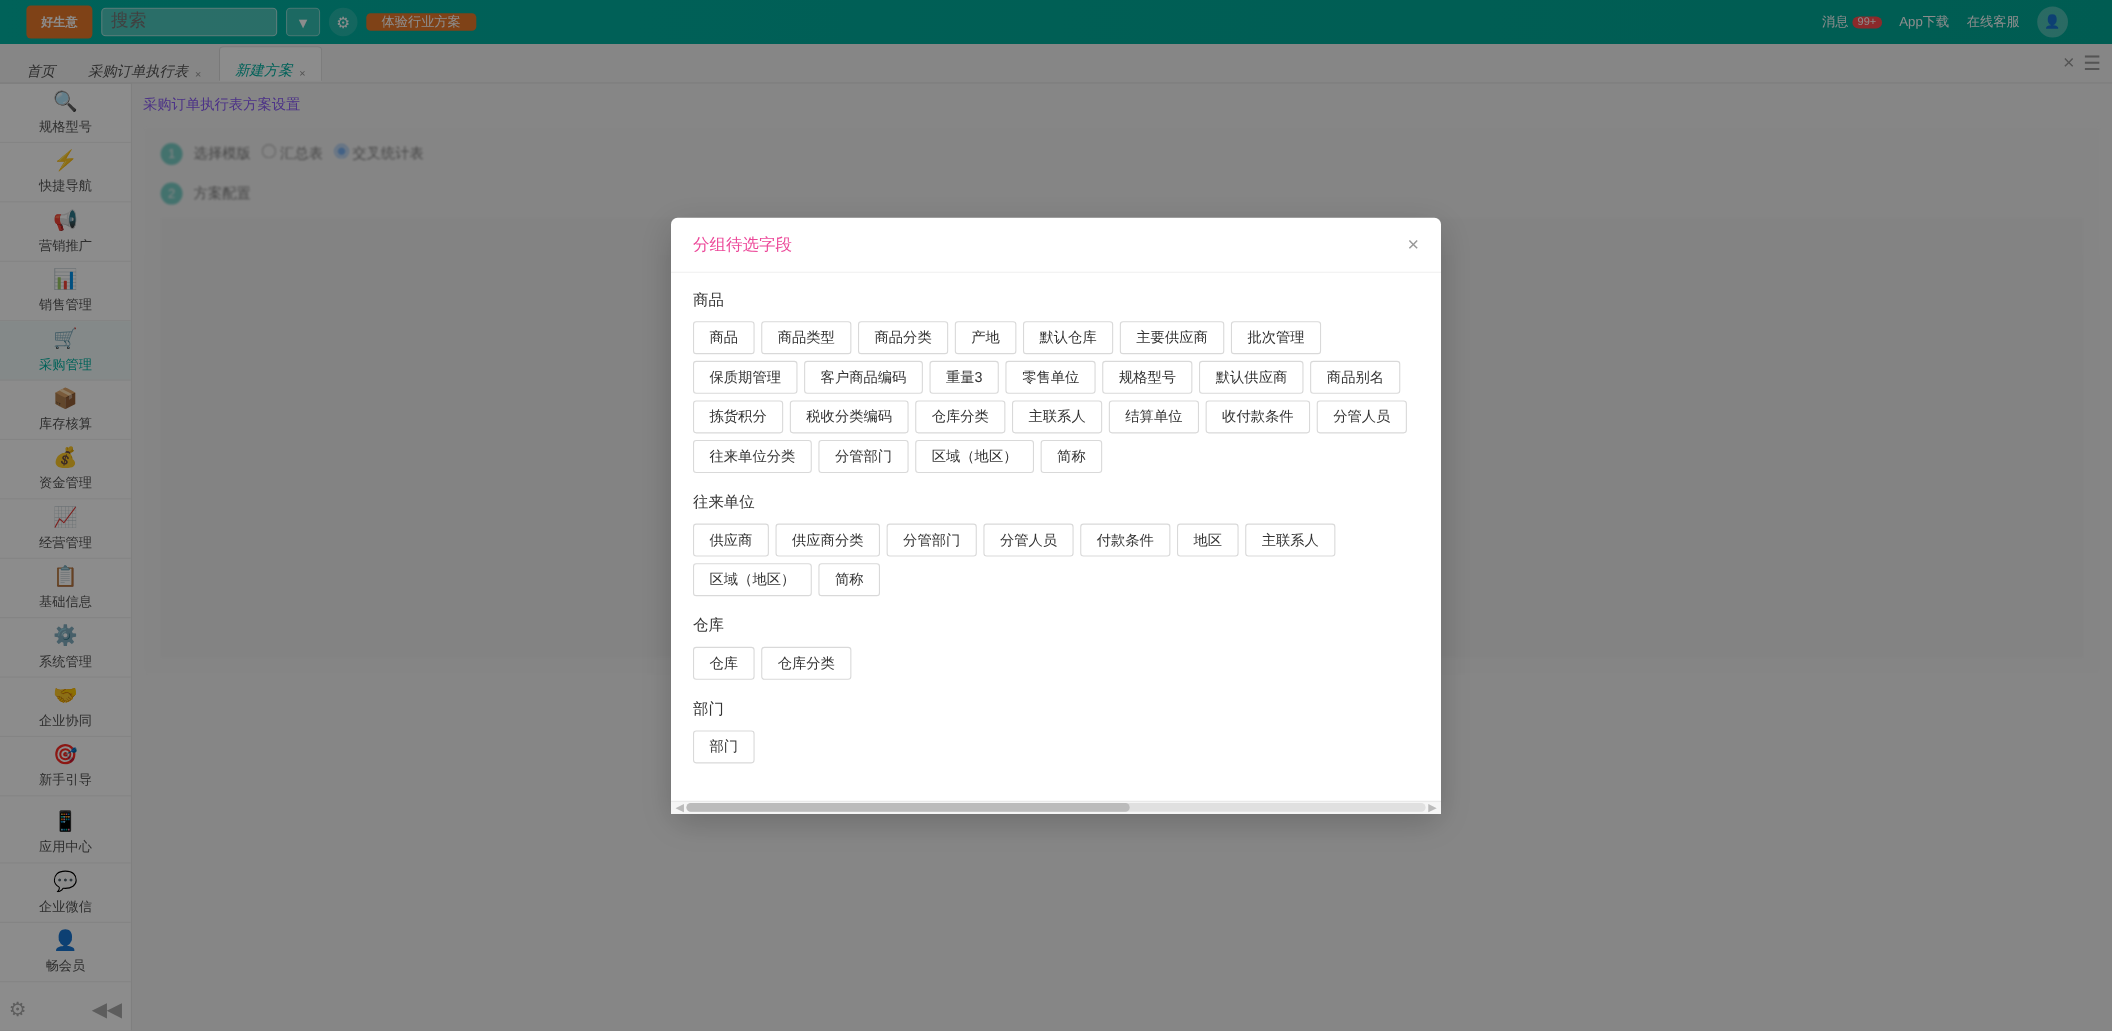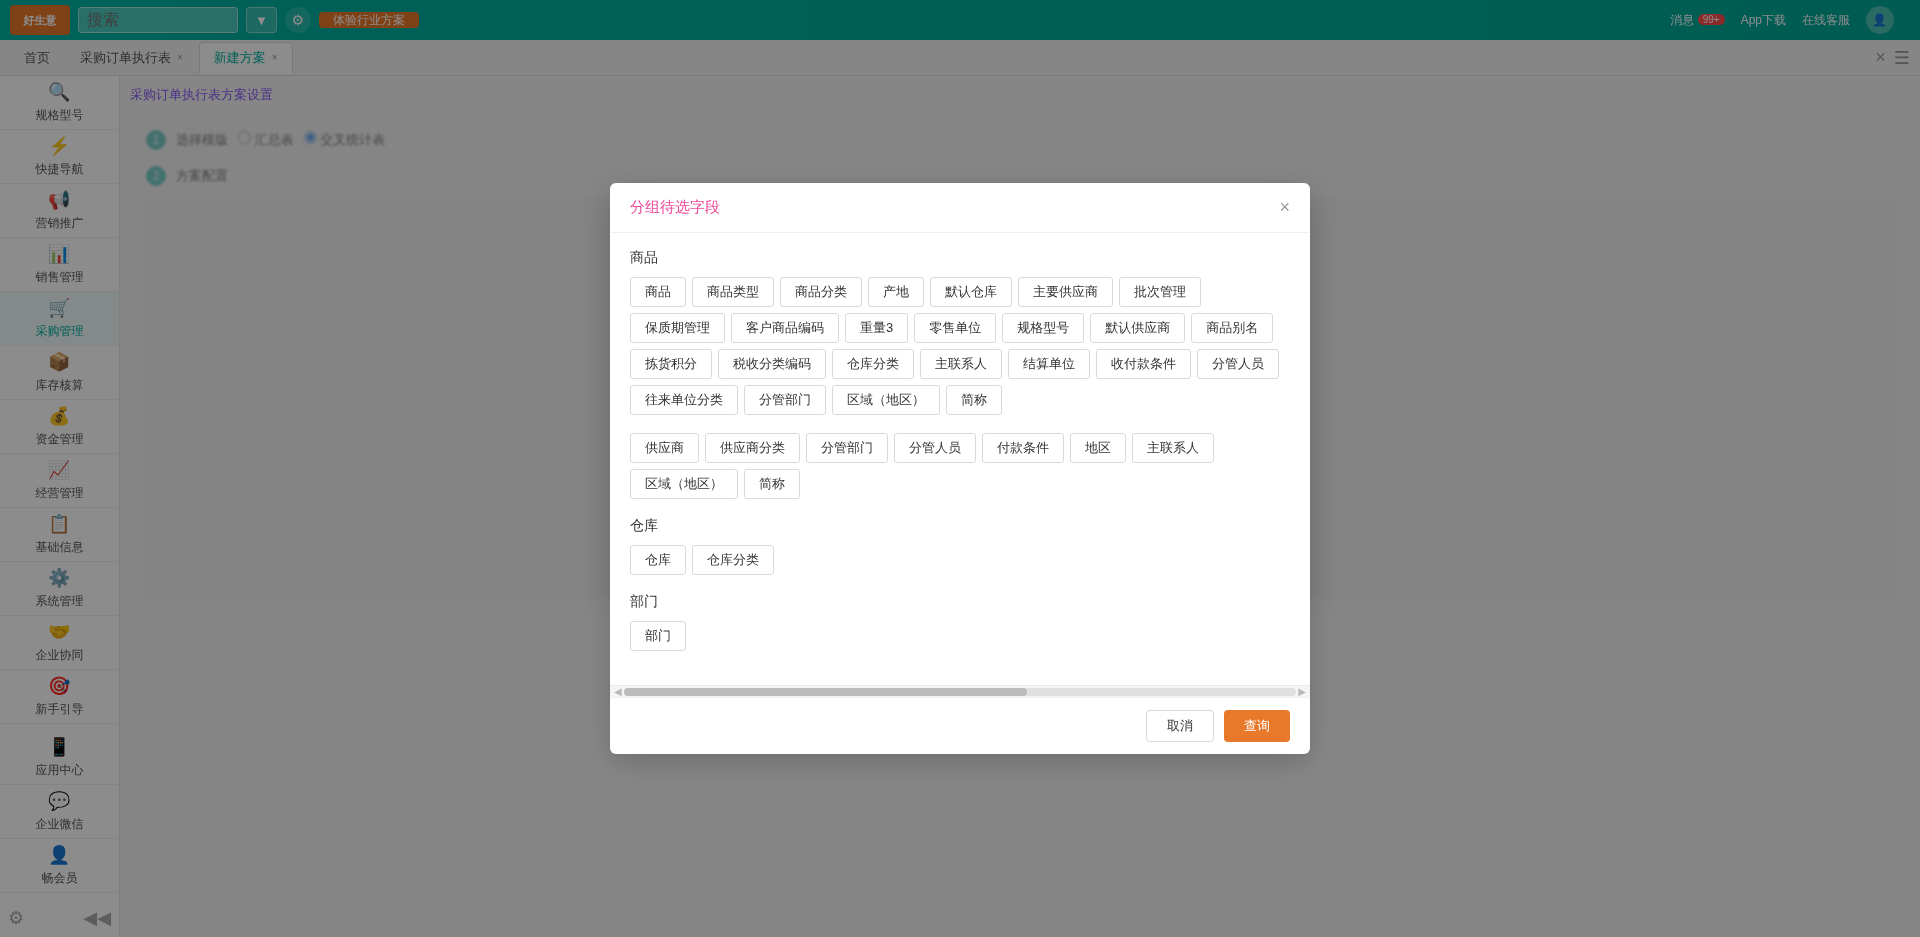--- a/index.html
+++ b/index.html
@@ -4,21 +4,21 @@
   <style>
     * { box-sizing: border-box; margin: 0; padding: 0; }
     body { font-family: 'Microsoft YaHei', Arial, sans-serif; font-size: 13px; background: #f0f2f5; overflow: hidden; width: 1920px; height: 937px; }
 
     
     .top-nav {
       height: 40px;
       background: linear-gradient(90deg, #00b2a2 0%, #00a896 100%);
       display: flex;
       align-items: center;
-      padding: 0 10px;
+      padding: 0 24px;
       gap: 8px;
       position: relative;
       z-index: 100;
     }
     .top-nav-logo {
       width: 60px;
       height: 30px;
       background: #e8782a;
       border-radius: 4px;
       display: flex; align-items: center; justify-content: center;
@@ -83,26 +83,27 @@
       border-bottom: 1px solid #ddd;
       display: flex;
       align-items: center;
       padding: 0 10px;
       gap: 2px;
       position: relative;
     }
     .tab {
       height: 32px;
       padding: 0 14px;
-      display: flex; align-items: center; gap: 6px;
+      display: flex; align-items: flex-end; gap: 6px;
       cursor: pointer;
       font-size: 13px;
       border-radius: 4px 4px 0 0;
       color: #555;
       background: transparent;
+      font-style: italic;
     }
     .tab.active {
       background: white;
       color: #00b2a2;
       border: 1px solid #ddd;
       border-bottom: 1px solid white;
     }
     .tab-close { font-size: 10px; color: #999; cursor: pointer; }
     .tabs-right { margin-left: auto; display: flex; gap: 8px; align-items: center; }
 
@@ -439,20 +440,21 @@
           <span class="field-tag">收付款条件</span>
           <span class="field-tag">分管人员</span>
           <span class="field-tag">往来单位分类</span>
           <span class="field-tag">分管部门</span>
           <span class="field-tag">区域（地区）</span>
           <span class="field-tag">简称</span>
         </div>
       </div>
 
       <div class="field-section">
+        <div class="section-title">往来单位</div>
         <div class="field-tags">
           <span class="field-tag">供应商</span>
           <span class="field-tag">供应商分类</span>
           <span class="field-tag">分管部门</span>
           <span class="field-tag">分管人员</span>
           <span class="field-tag">付款条件</span>
           <span class="field-tag">地区</span>
           <span class="field-tag">主联系人</span>
           <span class="field-tag">区域（地区）</span>
           <span class="field-tag">简称</span>
@@ -477,19 +479,15 @@
     </div>
 
     <div class="modal-hscroll">
       <span style="font-size:10px;color:#bbb;padding:0 2px;">◀</span>
       <div class="hscroll-track">
         <div class="hscroll-thumb"></div>
       </div>
       <span style="font-size:10px;color:#bbb;padding:0 2px;">▶</span>
     </div>
 
-    <div class="modal-footer">
-      <button class="btn-cancel">取消</button>
-      <button class="btn-confirm">查询</button>
-    </div>
 
   </div>
 </div>
 
 </body></html>

